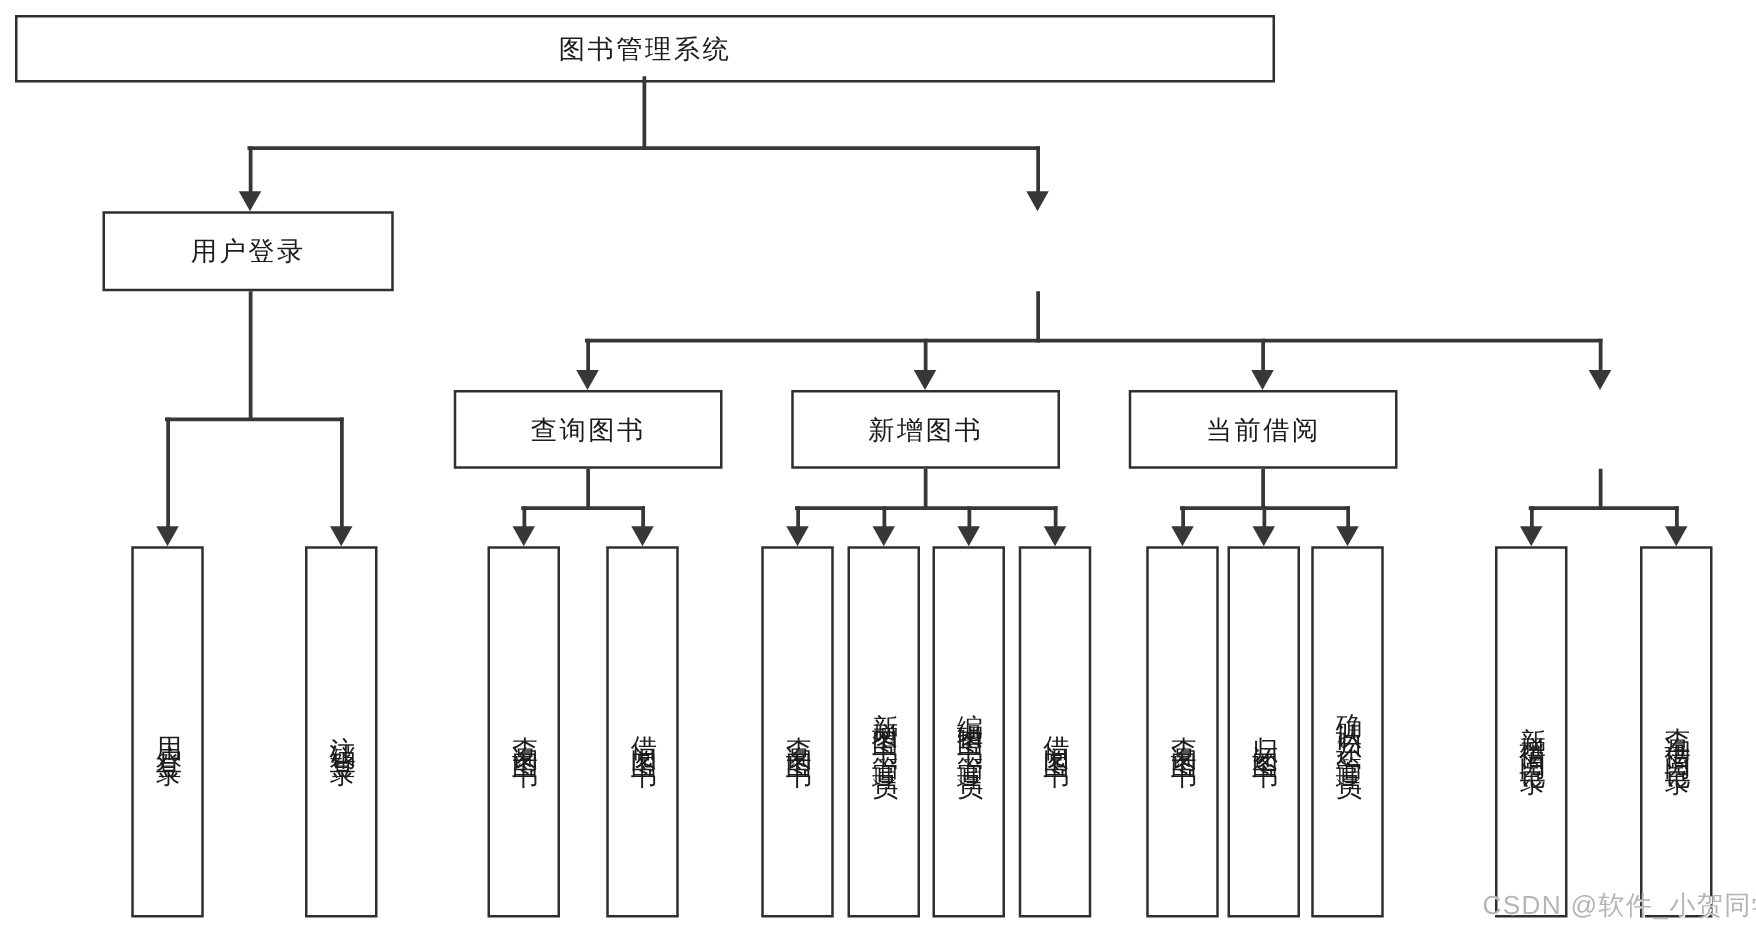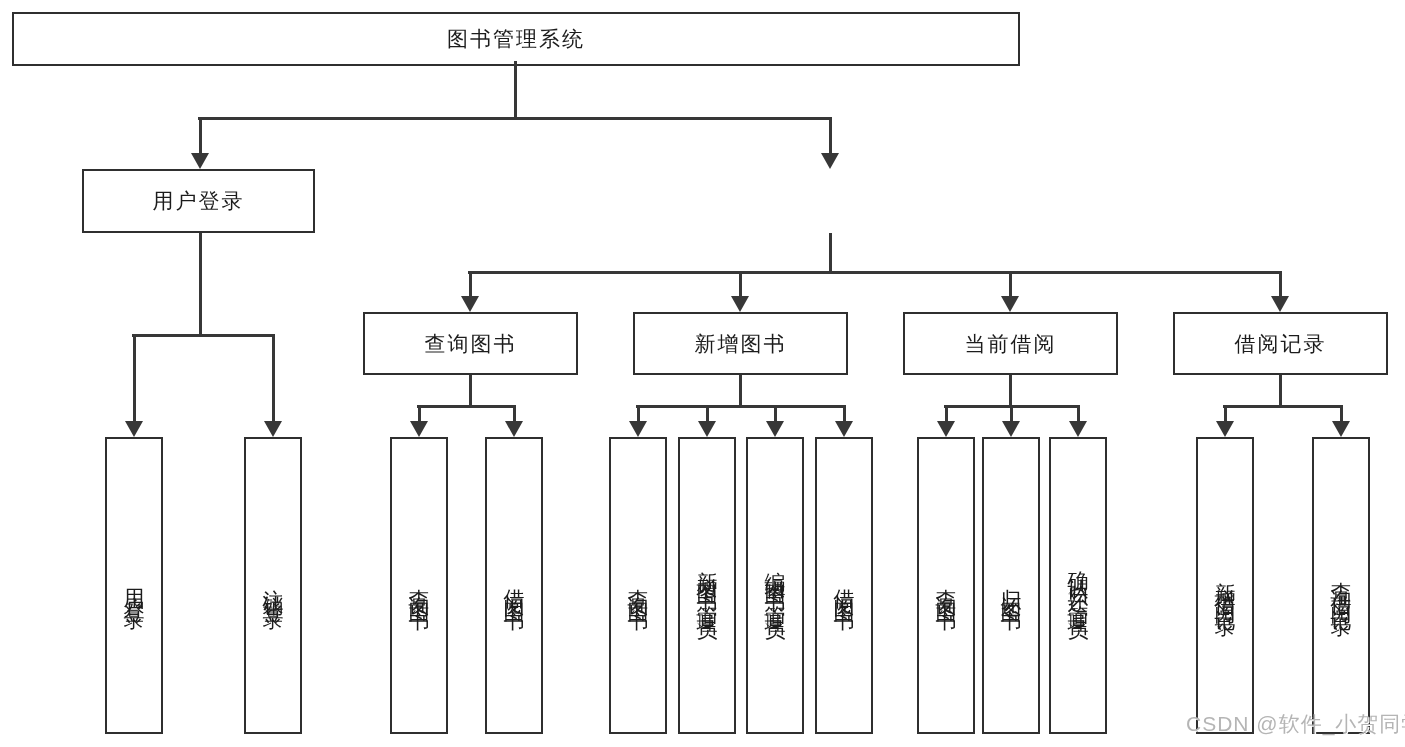--- a/index.html
+++ b/index.html
@@ -45,23 +45,20 @@
   </div>
 
   <div class="box" style="left:363px;top:312px;width:215px;height:63px;">
     <span>查询图书</span>
   </div>
   <div class="box" style="left:633px;top:312px;width:215px;height:63px;">
     <span>新增图书</span>
   </div>
   <div class="box" style="left:903px;top:312px;width:215px;height:63px;">
     <span>当前借阅</span>
-  </div>
-  <div class="box" style="left:1173px;top:312px;width:215px;height:63px;">
-    <span>借阅记录</span>
   </div>
 
   <div class="box leaf" style="left:105px;top:437px;width:58px;height:297px;">
     <span class="vtext">用户登录</span>
   </div>
   <div class="box leaf" style="left:244px;top:437px;width:58px;height:297px;">
     <span class="vtext">注销登录</span>
   </div>
 
   <div class="box leaf" style="left:390px;top:437px;width:58px;height:297px;">

